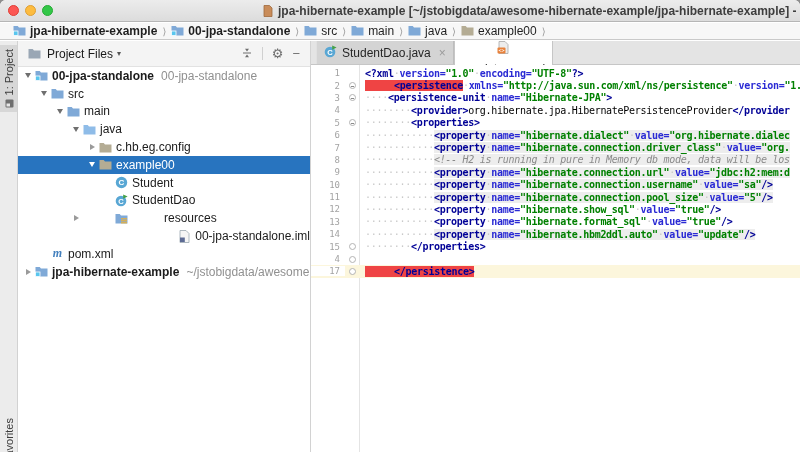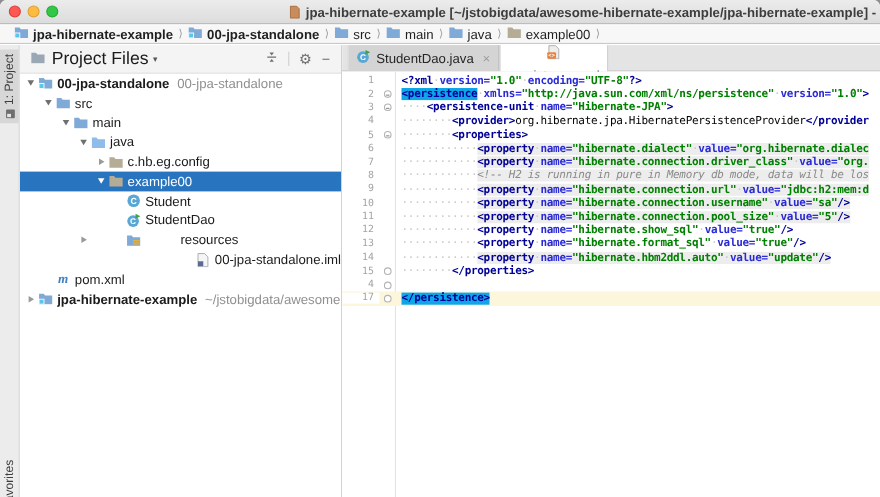--- a/index.html
+++ b/index.html
@@ -30,21 +30,21 @@
   
   .stripe{position:relative;width:18px;background:#ECECEC;border-right:1px solid #D2D2D2;overflow:hidden;flex:0 0 auto;}
   .stripe-btn{position:absolute;left:0;width:18px;display:flex;flex-direction:column;align-items:center;padding:4px 0;}
   .stripe-btn.active{background:#D7D7D7;}
   .vlabel{writing-mode:vertical-rl;transform:rotate(180deg);font-size:11px;color:#3c3c3c;white-space:nowrap;}
   .stripe-ico{margin-top:4px;display:inline-flex;}
 
   
   .ppanel{position:relative;width:293px;background:#fff;border-right:1px solid #D2D2D2;overflow:hidden;flex:0 0 auto;}
   .phead{height:26px;background:#F4F4F4;border-bottom:1px solid #E2E2E2;display:flex;align-items:center;padding:0 10px;}
-  .phead-title{font-size:16px;color:#1a1a1a;margin:0 4px 0 6px;}
+  .phead-title{font-size:12px;color:#1a1a1a;margin:0 4px 0 6px;}
   .phead-caret{font-size:8px;color:#555;}
   .phead-actions{margin-left:auto;display:flex;align-items:center;gap:9px;}
   .phead-sep{width:1px;height:13px;background:#D0D0D0;}
   .tree{position:absolute;left:0;right:0;top:26px;bottom:0;overflow:hidden;}
   .trow{display:flex;align-items:center;height:17.8px;white-space:nowrap;cursor:default;}
   .trow.sel{background:#2874BF;}
   .chev{width:12px;flex:0 0 auto;display:inline-flex;align-items:center;justify-content:center;}
   .chev.down::after{content:"";border-left:3.5px solid transparent;border-right:3.5px solid transparent;border-top:5px solid #6f6f6f;}
   .chev.right::after{content:"";border-top:3.5px solid transparent;border-bottom:3.5px solid transparent;border-left:5px solid #9a9a9a;}
   .trow.sel .chev.down::after{border-top-color:#fff;}
@@ -71,21 +71,21 @@
   .fold{width:14px;flex:0 0 auto;display:inline-flex;align-items:center;justify-content:center;position:relative;z-index:1;}
   .fc{display:inline-block;width:7px;height:7px;border:1px solid #B3B3B3;border-radius:50%;background:#fff;position:relative;}
   .fc.minus::after{content:"";position:absolute;left:1px;right:1px;top:2.5px;height:1px;background:#8a8a8a;}
   .code{font-family:"DejaVu Sans Mono",monospace;font-size:10px;letter-spacing:-0.28px;padding-left:6px;}
   .code .tag{color:#000096;font-weight:bold;}
   .code .attr{color:#2A2AD4;font-weight:bold;}
   .code .val{color:#008000;font-weight:bold;}
   .code .txt{color:#000;}
   .code .cmt{color:#8a8a8a;font-style:italic;}
   .code .dots{color:#C9C9C9;}
-  .code .hl{background:#0ea5e9;}
+  .code .hl{background:#ef4444;padding-left:29px;}
   .graybg{background:#EDEDED;}
 </style>
 </head>
 <body>
 
 <div class="window">
 
   <div class="titlebar">
     <div class="traffic">
       <span class="tl" style="background:#FC5753;border:0.5px solid #DF3E36;"></span>

